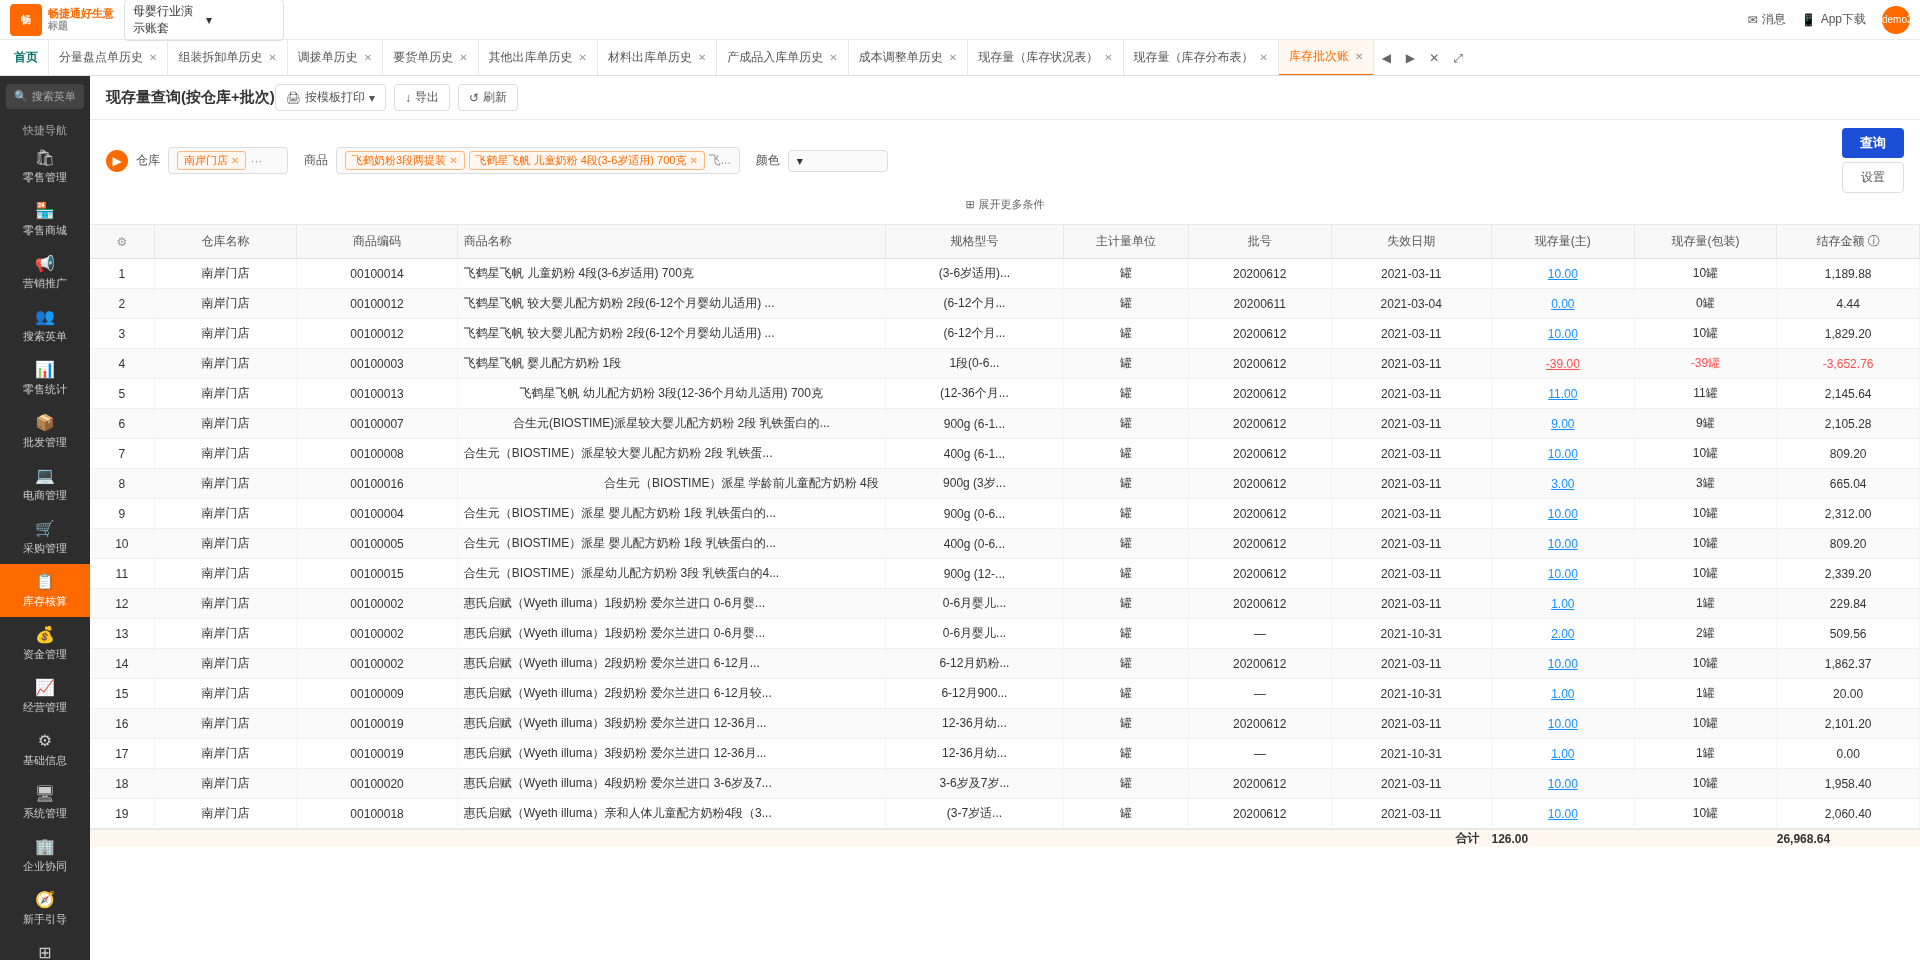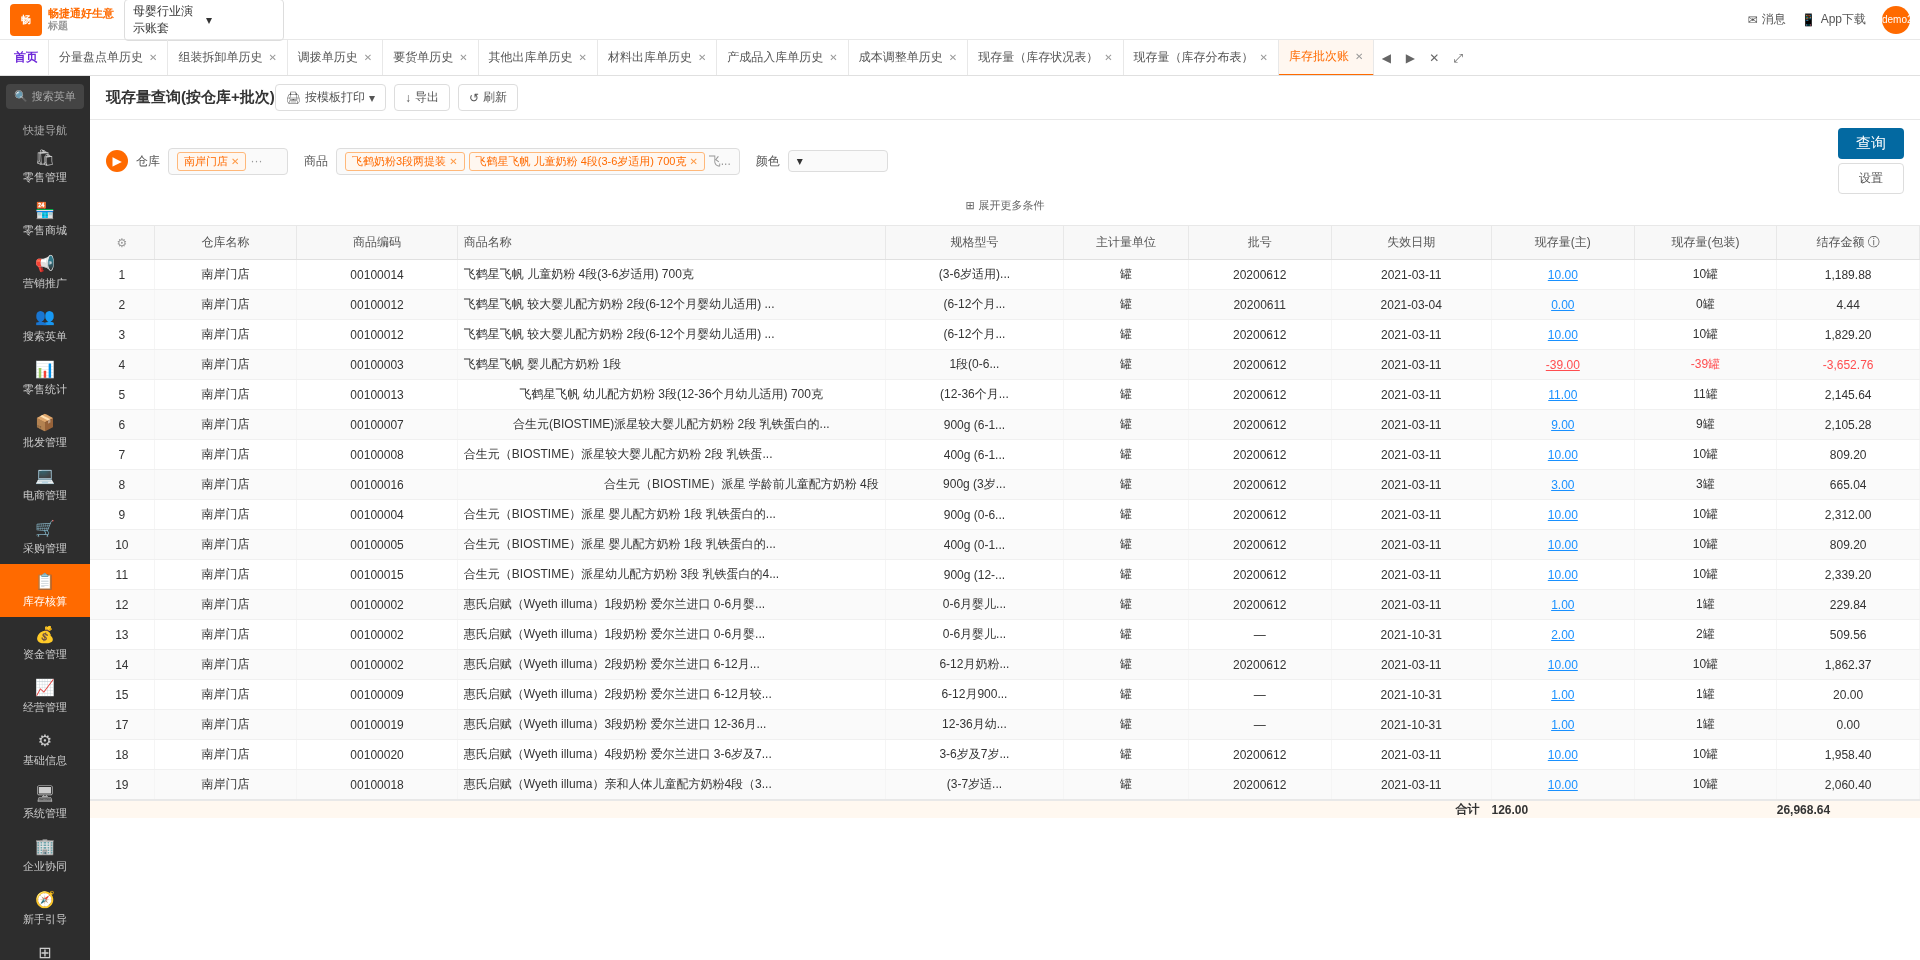--- a/index.html
+++ b/index.html
@@ -24,21 +24,21 @@
       display: flex; align-items: center; background: #fff; border-bottom: 1px solid #e0e0e0;
       overflow-x: auto; white-space: nowrap; height: 36px; padding: 0 4px;
     }
     .tab-bar::-webkit-scrollbar { height: 3px; }
     .tab-item {
       display: inline-flex; align-items: center; padding: 0 10px; height: 36px;
       font-size: 12px; cursor: pointer; color: #555; border-right: 1px solid #e8e8e8;
       gap: 6px; flex-shrink: 0;
     }
     .tab-item.active { background: #fff7f0; color: #ff6a00; border-bottom: 2px solid #ff6a00; }
-    .tab-item.home { color: #6d28d9; font-weight: bold; }
+    .tab-item.home { color: #0f766e; font-weight: bold; }
     .tab-close { color: #999; font-size: 10px; cursor: pointer; }
     .tab-nav-btn { display: inline-flex; align-items: center; justify-content: center; width: 24px; height: 36px; cursor: pointer; color: #666; flex-shrink: 0; }
 
     
     .main-layout { display: flex; height: calc(960px - 76px); }
 
     
     .sidebar { width: 90px; background: #2d2d2d; display: flex; flex-direction: column; flex-shrink: 0; }
     .sidebar-search { padding: 8px 6px; }
     .sidebar-search-btn { background: #444; border: none; border-radius: 4px; width: 100%; padding: 5px; color: #aaa; cursor: pointer; font-size: 11px; display: flex; align-items: center; justify-content: center; gap: 4px; }
@@ -70,21 +70,21 @@
     .filter-toggle { width: 22px; height: 22px; background: #ff6a00; border-radius: 50%; display: flex; align-items: center; justify-content: center; color: #fff; cursor: pointer; font-size: 12px; flex-shrink: 0; }
     .filter-label { font-size: 12px; color: #555; }
     .filter-tag-group { display: flex; align-items: center; gap: 4px; border: 1px solid #ddd; border-radius: 4px; padding: 3px 8px; background: #fafafa; min-width: 120px; flex-wrap: wrap; }
     .filter-tag { display: inline-flex; align-items: center; gap: 3px; background: #fff7f0; border: 1px solid #ffb87a; border-radius: 3px; padding: 1px 6px; font-size: 11px; color: #ff6a00; }
     .filter-tag-close { cursor: pointer; color: #ff9944; font-size: 10px; }
     .filter-more { color: #999; cursor: pointer; font-size: 12px; }
     .filter-label2 { font-size: 12px; color: #555; margin-left: 8px; }
     .filter-tags-product { display: flex; align-items: center; gap: 4px; border: 1px solid #ddd; border-radius: 4px; padding: 3px 8px; background: #fafafa; min-width: 300px; flex-wrap: wrap; }
     .filter-color-group { display: flex; align-items: center; gap: 4px; border: 1px solid #ddd; border-radius: 4px; padding: 3px 8px; background: #fafafa; min-width: 100px; }
     .filter-expand-row { display: flex; align-items: center; justify-content: center; padding: 4px 0; cursor: pointer; color: #666; font-size: 11px; gap: 4px; }
-    .btn-query { background: #0369a1; color: #fff; border: none; border-radius: 4px; padding: 6px 18px; cursor: pointer; font-size: 15px; font-weight: normal; }
+    .btn-query { background: #1d4ed8; color: #fff; border: none; border-radius: 4px; padding: 6px 18px; cursor: pointer; font-size: 13px; font-weight: bold; }
     .btn-setting { background: #fff; color: #555; border: 1px solid #ddd; border-radius: 4px; padding: 6px 14px; cursor: pointer; font-size: 12px; }
     .filter-right-btns { display: flex; flex-direction: column; gap: 4px; margin-left: auto; }
 
     
     .table-container { flex: 1; overflow-y: auto; background: #fff; margin: 0; }
     .table-container::-webkit-scrollbar { width: 6px; }
     .table-container::-webkit-scrollbar-thumb { background: #ccc; border-radius: 3px; }
     table { width: 100%; border-collapse: collapse; font-size: 12px; }
     thead th {
       background: #f8f8f8; border-bottom: 1px solid #e0e0e0; border-right: 1px solid #e8e8e8;
@@ -465,21 +465,21 @@
     <td class="col-expire">2021-03-11</td>
     <td class="col-stock-main td-link" style="">10.00</td>
     <td class="col-stock-pkg" style="">10罐</td>
     <td class="col-balance" style="">2,312.00</td>
   </tr>
             <tr>
     <td class="col-num">10</td>
     <td class="col-warehouse">南岸门店</td>
     <td class="col-code">00100005</td>
     <td class="col-name" style="text-align:left;padding-left:6px;">合生元（BIOSTIME）派星 婴儿配方奶粉 1段 乳铁蛋白的...</td>
-    <td class="col-spec">400g (0-1...</td>
+    <td class="col-spec">400g (0-6...</td>
     <td class="col-unit">罐</td>
     <td class="col-batch">20200612</td>
     <td class="col-expire">2021-03-11</td>
     <td class="col-stock-main td-link" style="">10.00</td>
     <td class="col-stock-pkg" style="">10罐</td>
     <td class="col-balance" style="">809.20</td>
   </tr>
             <tr>
     <td class="col-num">11</td>
     <td class="col-warehouse">南岸门店</td>
@@ -537,20 +537,33 @@
     <td class="col-warehouse">南岸门店</td>
     <td class="col-code">00100009</td>
     <td class="col-name" style="text-align:left;padding-left:6px;">惠氏启赋（Wyeth illuma）2段奶粉 爱尔兰进口 6-12月较...</td>
     <td class="col-spec">6-12月900...</td>
     <td class="col-unit">罐</td>
     <td class="col-batch">—</td>
     <td class="col-expire">2021-10-31</td>
     <td class="col-stock-main td-link" style="">1.00</td>
     <td class="col-stock-pkg" style="">1罐</td>
     <td class="col-balance" style="">20.00</td>
+  </tr>
+            <tr>
+    <td class="col-num">16</td>
+    <td class="col-warehouse">南岸门店</td>
+    <td class="col-code">00100019</td>
+    <td class="col-name" style="text-align:left;padding-left:6px;">惠氏启赋（Wyeth illuma）3段奶粉 爱尔兰进口 12-36月...</td>
+    <td class="col-spec">12-36月幼...</td>
+    <td class="col-unit">罐</td>
+    <td class="col-batch">20200612</td>
+    <td class="col-expire">2021-03-11</td>
+    <td class="col-stock-main td-link" style="">10.00</td>
+    <td class="col-stock-pkg" style="">10罐</td>
+    <td class="col-balance" style="">2,101.20</td>
   </tr>
             <tr>
     <td class="col-num">17</td>
     <td class="col-warehouse">南岸门店</td>
     <td class="col-code">00100019</td>
     <td class="col-name" style="text-align:left;padding-left:6px;">惠氏启赋（Wyeth illuma）3段奶粉 爱尔兰进口 12-36月...</td>
     <td class="col-spec">12-36月幼...</td>
     <td class="col-unit">罐</td>
     <td class="col-batch">—</td>
     <td class="col-expire">2021-10-31</td>

